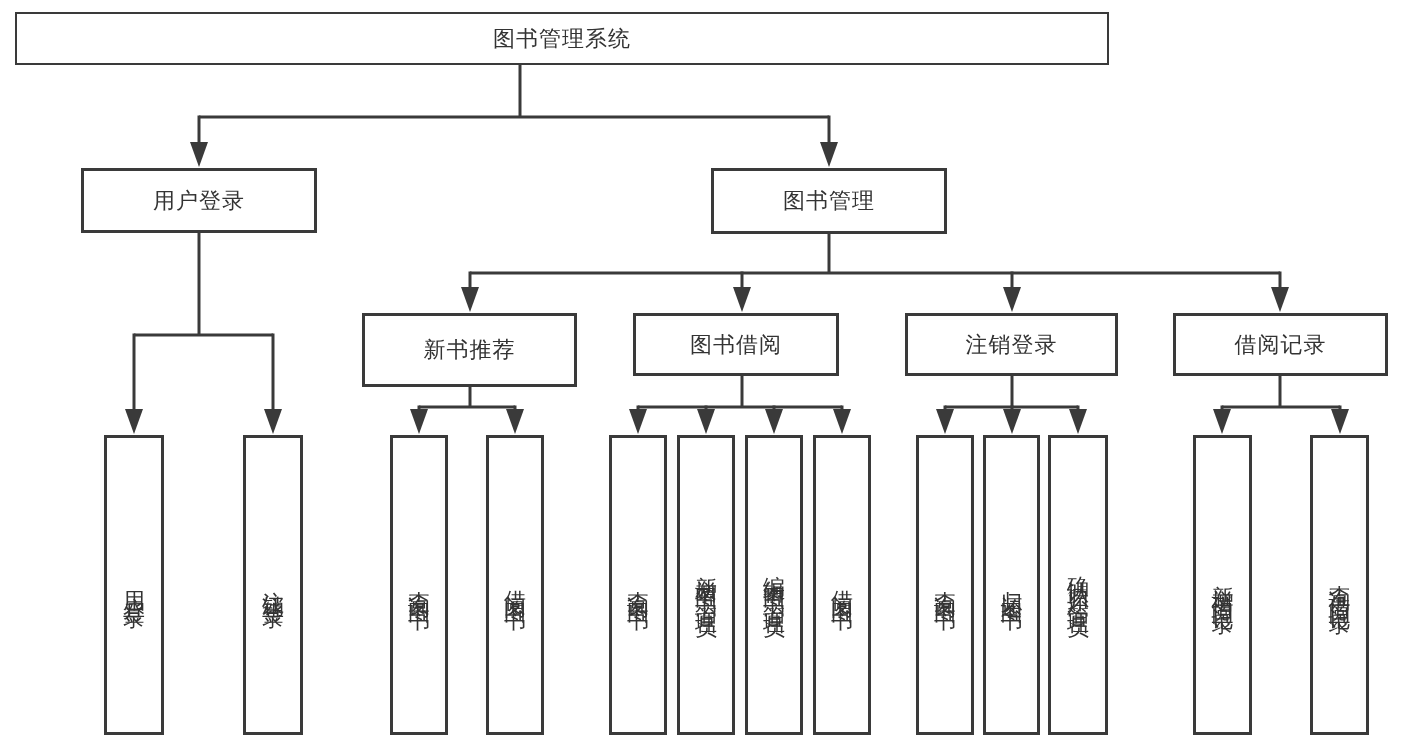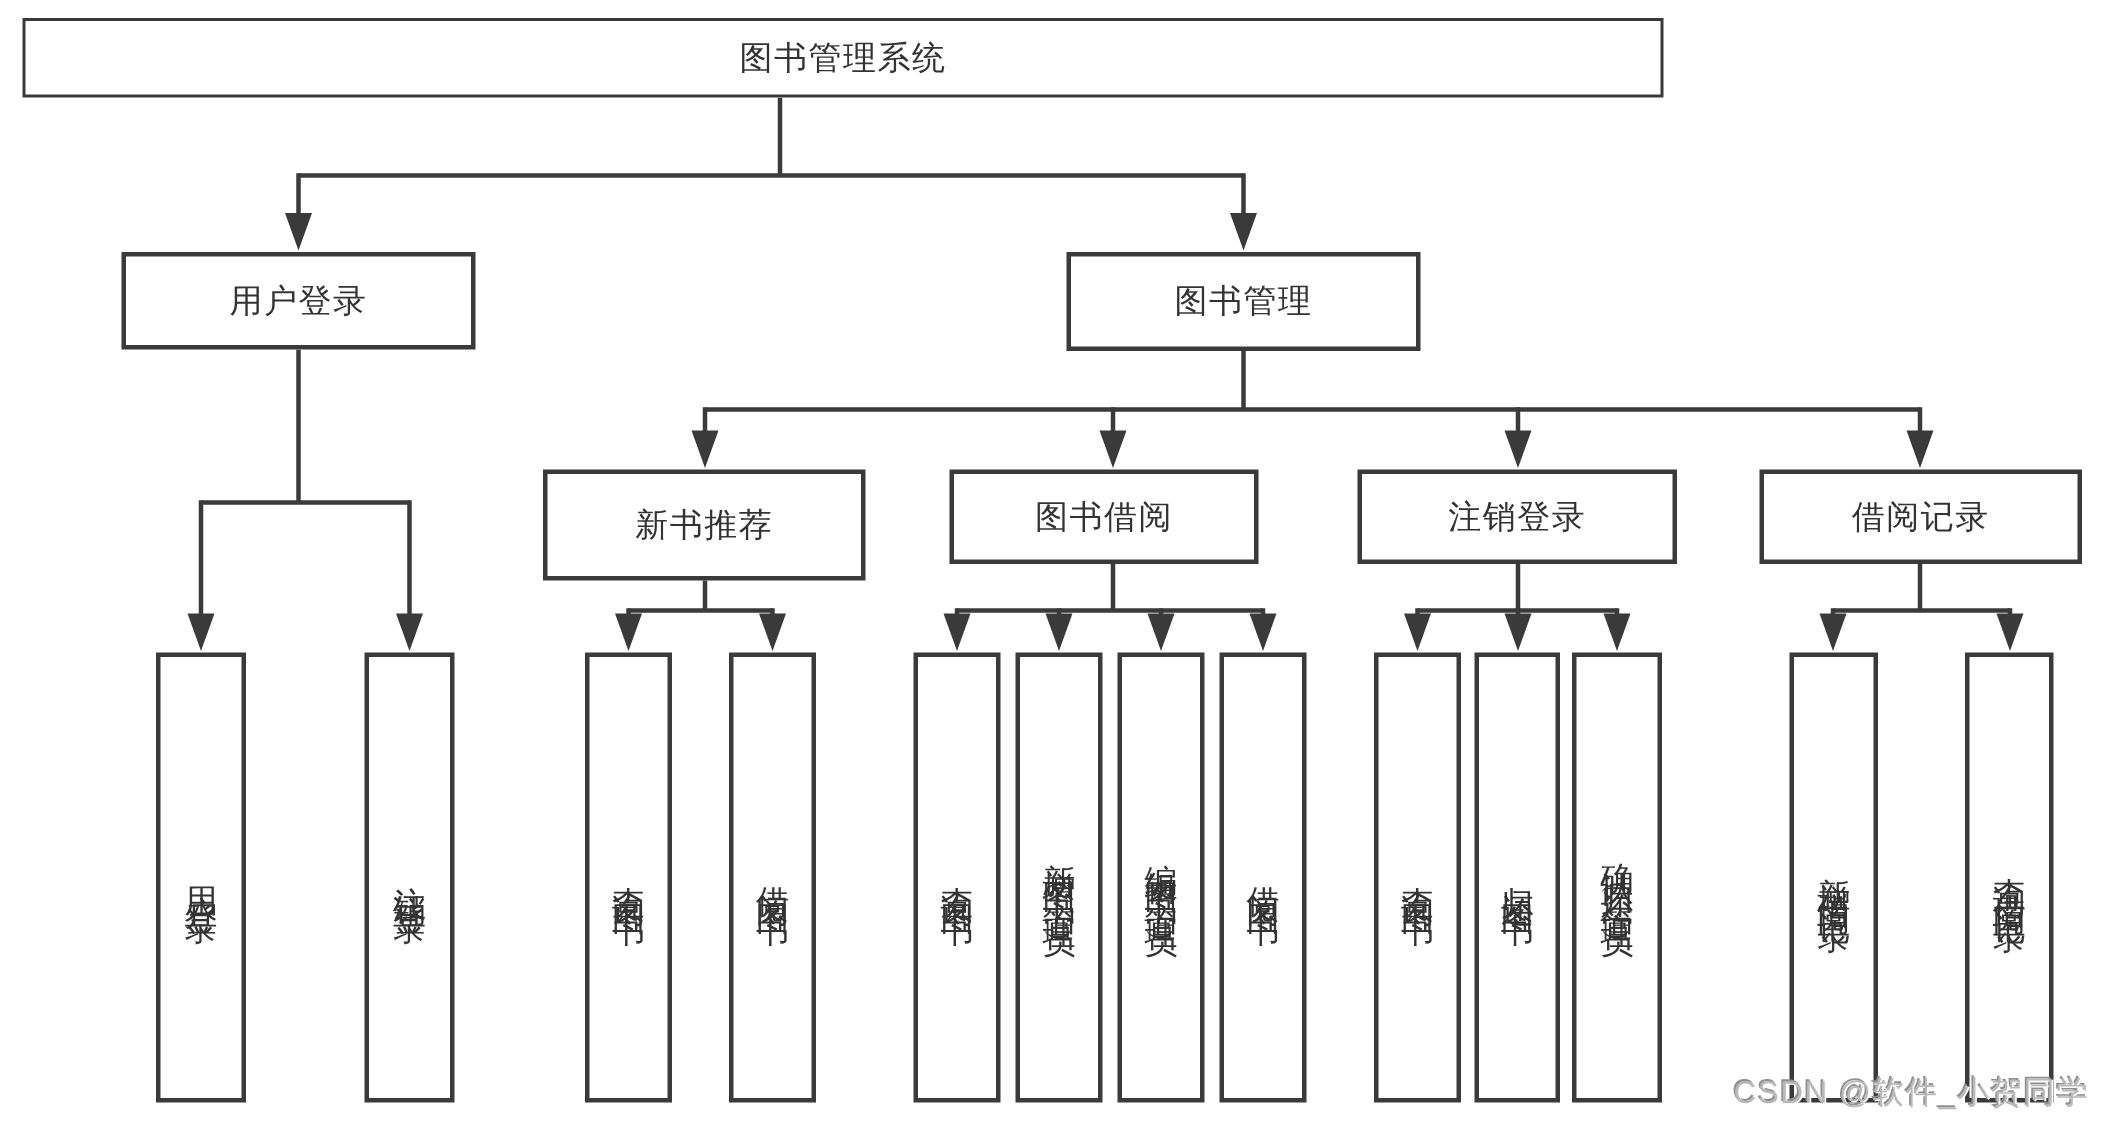--- a/index.html
+++ b/index.html
@@ -165,14 +165,13 @@
     <span class="vtext">确认归还（管理员）</span>
   </div>
 
   <div class="node leaf" style="left:1193px;width:59px;">
     <span class="vtext">新增借阅记录</span>
   </div>
   <div class="node leaf" style="left:1310px;width:59px;">
     <span class="vtext">查询借阅记录</span>
   </div>
 
-  <div id="watermark">CSDN @软件_小贺同学</div>
 </div>
 
 </body></html>

